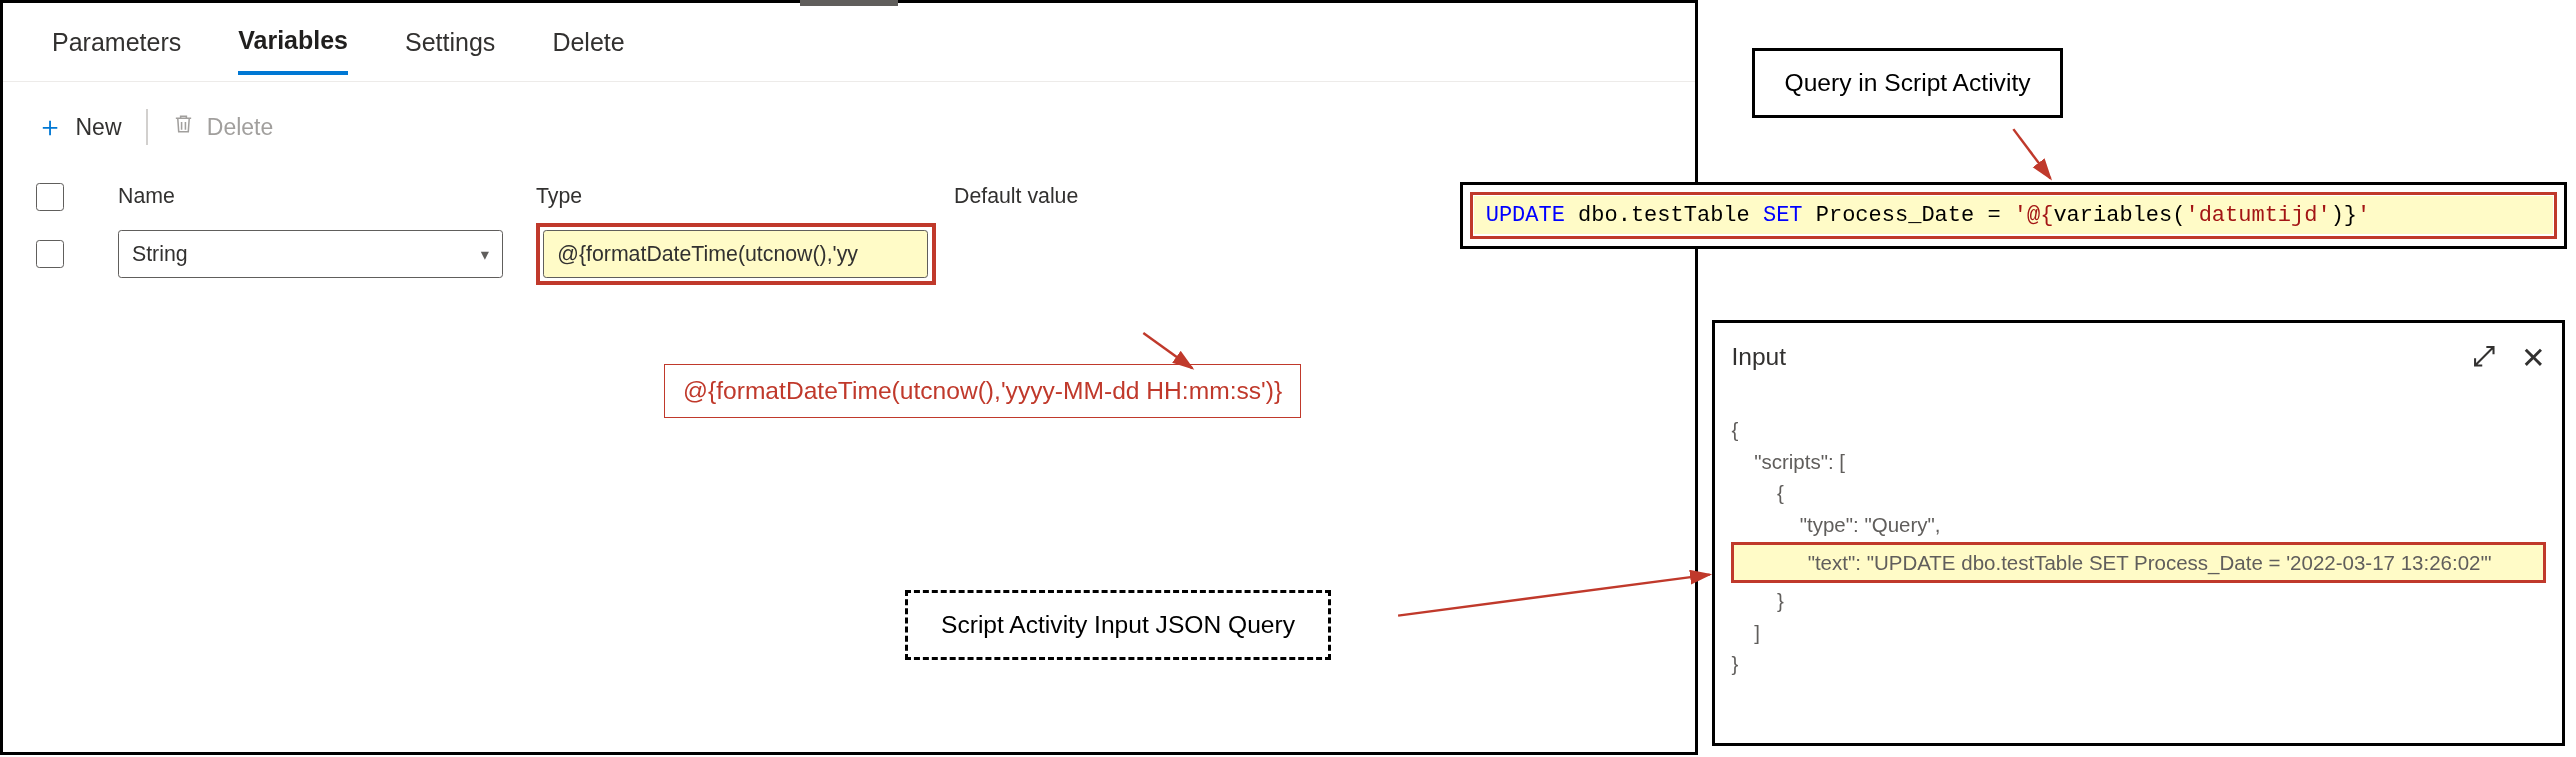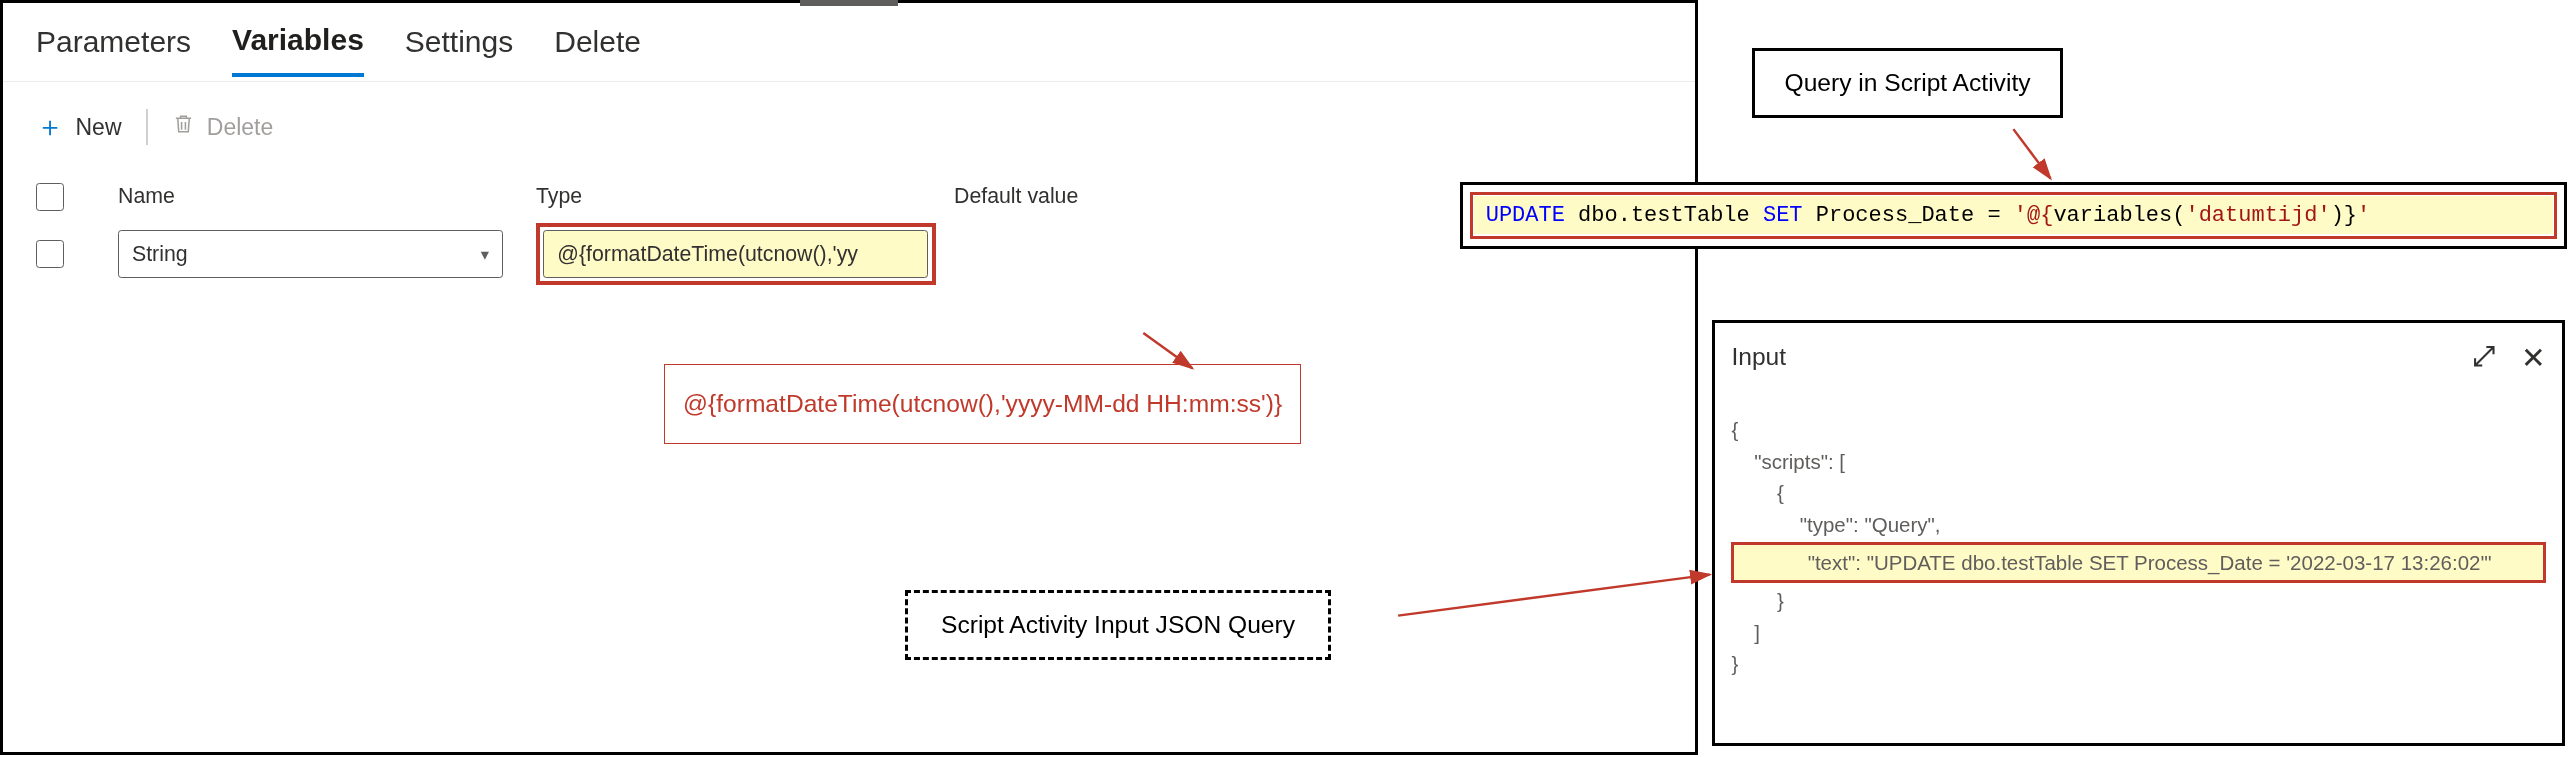--- a/index.html
+++ b/index.html
@@ -37,24 +37,25 @@
 
     .tabs {
       display: flex;
       gap: 41px;
       padding: 16.4px 33px 0 33px;
       border-bottom: 0.8px solid #edebe9;
       height: 79px;
       align-items: center;
     }
     .tab {
-      font-size: 30px;
+      font-size: 25px;
       color: #323130;
       padding-bottom: 16.4px;
       cursor: pointer;
+      margin-left: 16px;
     }
     .tab.active {
       font-weight: 600;
       border-bottom: 4.9px solid #0078d4;
       color: #201f1e;
     }
 
     .toolbar {
       display: flex;
       gap: 24.6px;
@@ -160,21 +161,21 @@
       white-space: nowrap;
     }
 
     
     .expression-callout {
       position: absolute;
       left: 661px;
       top: 361px;
       border: 1.6px solid #c0392b;
       background: #fff;
-      padding: 25px 18px;
+      padding: 12px 18px;
       font-size: 24.6px;
       color: #c0392b;
     }
 
     
     .json-query-label {
       position: absolute;
       left: 902px;
       top: 587px;
       border: 3.3px dashed #000;

